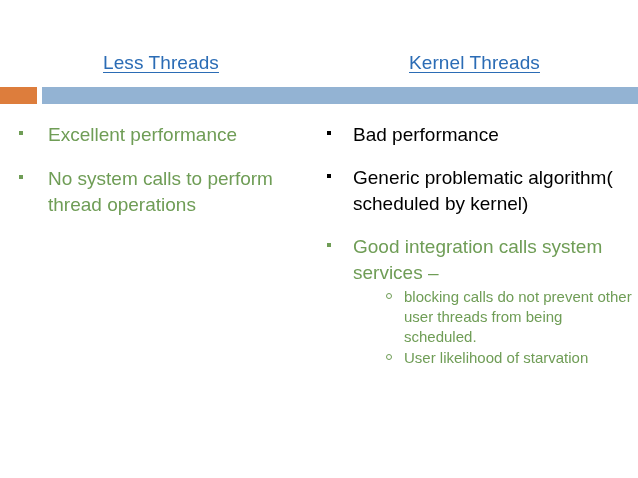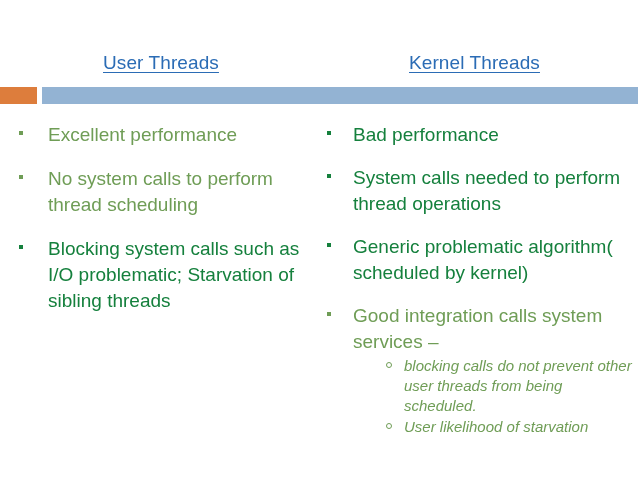--- a/index.html
+++ b/index.html
@@ -109,28 +109,27 @@
   }
   .col.right ul.bullets > li > .marker {
     left: 2px;
   }
   .txt {
     display: block;
   }
 
   
   .green  { color: #6f9d56; }
-  .orange { color: #15803d; }
+  .orange { color: #000000; }
 
   
   ul.subbullets {
     list-style: none;
     margin: 1px 0 0 0;
     padding: 0 0 0 31px;
-    font-style: italic;
   }
   ul.subbullets > li {
     position: relative;
     padding-left: 20px;
     font-size: 15px;
     line-height: 20px;
     margin-bottom: 1px;
   }
   ul.subbullets > li > .marker-o {
     position: absolute;
@@ -142,65 +141,57 @@
     border-radius: 50%;
     box-sizing: border-box;
   }
 </style>
 </head>
 <body>
 
 <div class="slide">
 
   <div class="title-row">
-    <div class="col-title left">User Threads</div>
+    <div class="col-title left">Less Threads</div>
     <div class="col-title right">Kernel Threads</div>
   </div>
 
   <div class="accent-bar">
     <div class="chip"></div>
     <div class="rail"></div>
   </div>
 
   <div class="columns">
 
     <div class="col left">
       <ul class="bullets">
 
         <li class="green">
           <span class="marker"></span>
           <span class="txt">Excellent performance</span>
         </li>
 
         <li class="green">
           <span class="marker"></span>
-          <span class="txt">No system calls to perform thread scheduling</span>
-        </li>
-
-
-        <li class="orange">
-          <span class="marker"></span>
-          <span class="txt">Blocking system calls such as I/O problematic; Starvation of sibling threads</span>
-        </li>
+          <span class="txt">No system calls to perform thread operations</span>
+        </li>
+
+
 
       </ul>
     </div>
 
     <div class="col right">
       <ul class="bullets">
 
         <li class="orange">
           <span class="marker"></span>
           <span class="txt">Bad performance</span>
         </li>
 
-        <li class="orange">
-          <span class="marker"></span>
-          <span class="txt">System calls needed to perform thread operations</span>
-        </li>
 
         <li class="orange">
           <span class="marker"></span>
           <span class="txt">Generic problematic algorithm( scheduled by kernel)</span>
         </li>
 
         <li class="green">
           <span class="marker"></span>
           <span class="txt">Good integration calls system services –</span>
           <ul class="subbullets">

